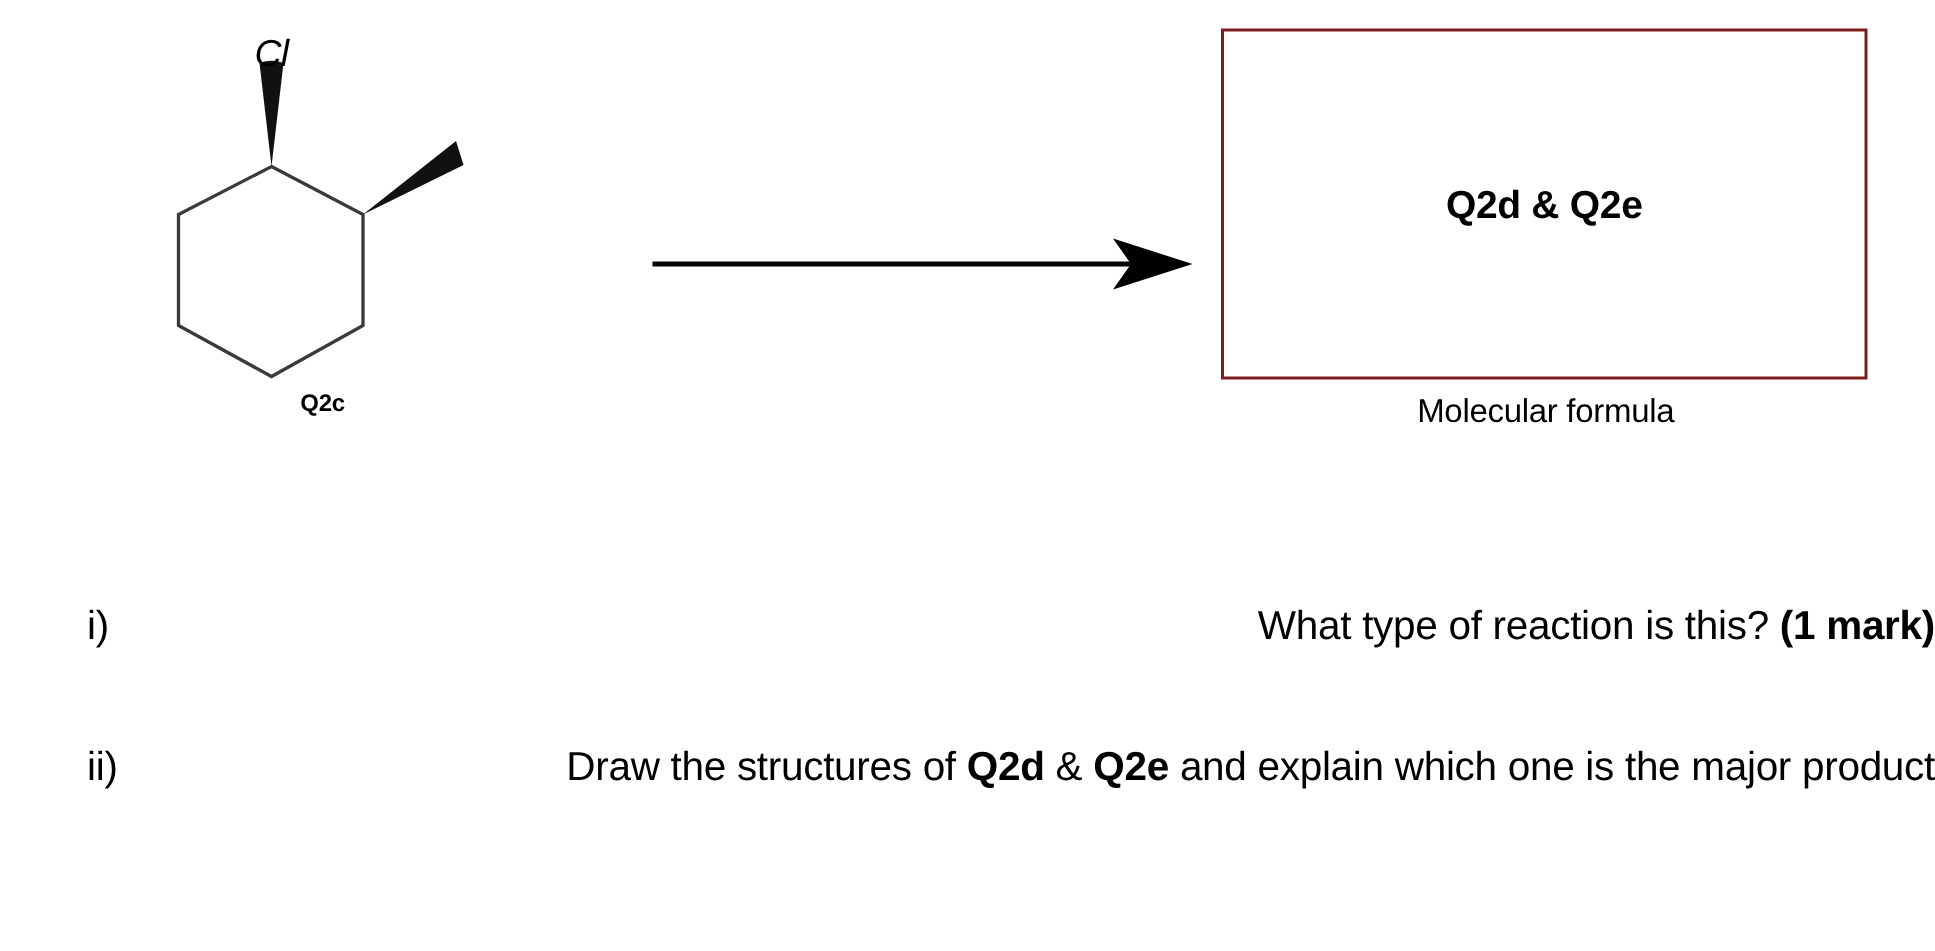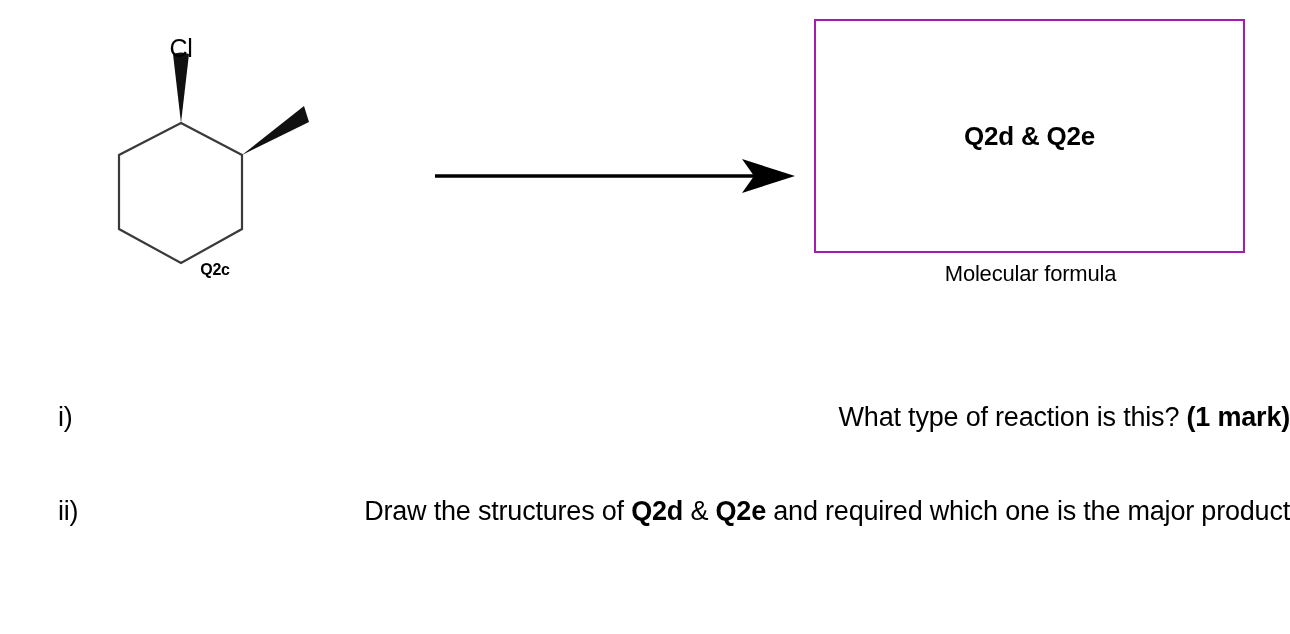--- a/index.html
+++ b/index.html
@@ -22,23 +22,24 @@
     left: 0;
     top: 0;
     width: 1290px;
     height: 370px;
   }
 
   
   .reactant-struct {
     position: absolute;
     left: 80px;
-    top: 26px;
+    top: 14px;
     width: 280px;
     height: 260px;
+    font-style: italic;
   }
   .reactant-struct svg {
     display: block;
   }
   .reactant-label {
     position: absolute;
     left: 155px;
     top: 262px;
     width: 120px;
     text-align: center;
@@ -73,21 +74,21 @@
     top: 46px;
   }
 
   
   .product-box {
     position: absolute;
     left: 814px;
     top: 19px;
     width: 431px;
     height: 234px;
-    border: 2px solid #a21caf;
+    border: 2px solid #7f1d1d;
     box-sizing: border-box;
     display: flex;
     align-items: center;
     justify-content: center;
   }
   .product-box-label {
     font-size: 26px;
     font-weight: bold;
     letter-spacing: -0.2px;
     line-height: 1;
@@ -184,16 +185,16 @@
 <div class="questions">
   <div class="question" id="question-i">
     <span class="marker">i)</span>
     <span class="qtext">
         <span style="display: block;"><span>What type of reaction is this? </span><b>(1 mark)</b></span>
       </span>
   </div>
   <div class="question" id="question-ii">
     <span class="marker">ii)</span>
     <span class="qtext">
-        <span style="display: block;"><span>Draw the structures of </span><b>Q2d</b><span> &amp; </span><b>Q2e</b><span> and required which one is the major product</span></span>
+        <span style="display: block;"><span>Draw the structures of </span><b>Q2d</b><span> &amp; </span><b>Q2e</b><span> and explain which one is the major product</span></span>
       </span>
   </div>
 </div>
 
 </body></html>

